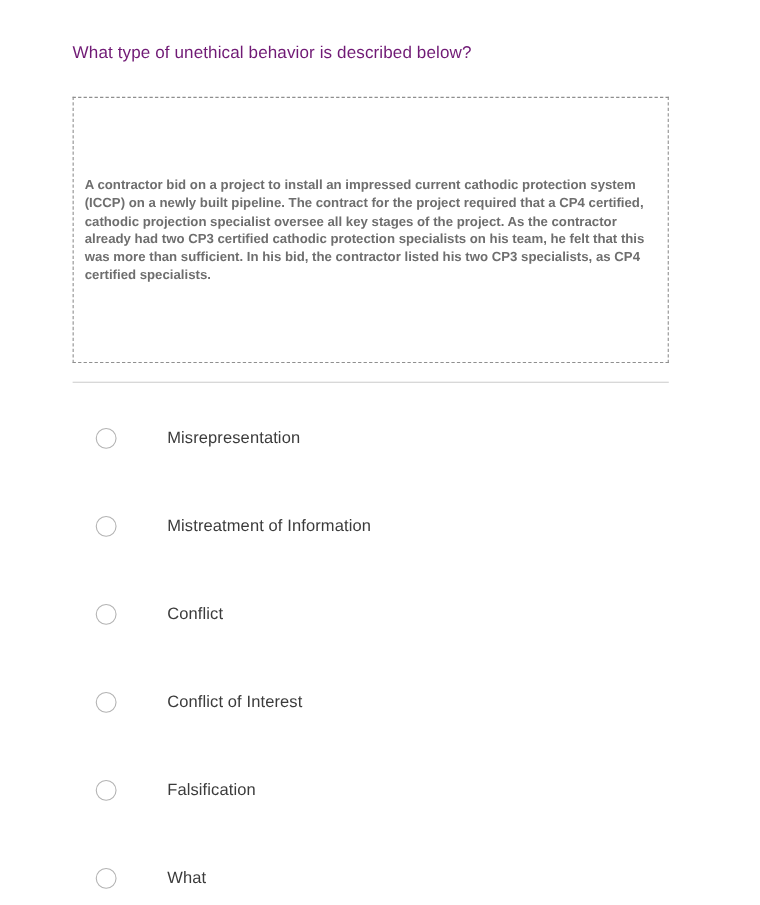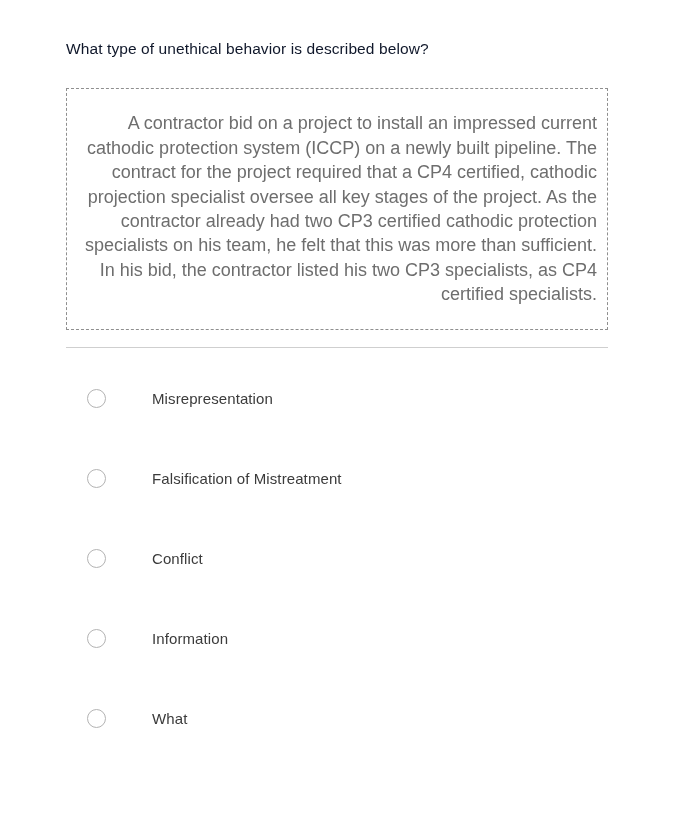--- a/index.html
+++ b/index.html
@@ -13,41 +13,42 @@
     .page {
       width: 691px;
       height: 823px;
       padding: 40px 0 0 66px;
     }
     .content {
       width: 542px;
     }
     .question-title {
       font-size: 15.5px;
-      color: #0f172a;
+      color: #701a75;
       font-weight: 400;
       letter-spacing: 0.1px;
     }
     .scenario-box {
       margin-top: 30px;
       width: 542px;
       height: 242px;
       border: 1px dashed #8f8f8f;
       background: #ffffff;
       display: flex;
       align-items: center;
       justify-content: center;
       padding: 20px 10px;
     }
     .scenario-text {
-      font-size: 18px;
+      font-size: 12px;
       line-height: 1.36;
       color: #6e6e6e;
-      text-align: right;
+      text-align: left;
       max-width: 522px;
+      font-weight: bold;
     }
     .divider {
       margin-top: 17px;
       width: 542px;
       border: none;
       border-top: 1px solid #cfcfcf;
       height: 0;
     }
     .options {
       margin-top: 10px;
@@ -91,32 +92,36 @@
 
     <div class="options">
 
       <div class="option-row">
         <div class="radio-circle"></div>
         <div class="option-label">Misrepresentation</div>
       </div>
 
       <div class="option-row">
         <div class="radio-circle"></div>
-        <div class="option-label">Falsification of Mistreatment</div>
+        <div class="option-label">Mistreatment of Information</div>
       </div>
 
       <div class="option-row">
         <div class="radio-circle"></div>
         <div class="option-label">Conflict</div>
       </div>
 
+      <div class="option-row">
+        <div class="radio-circle"></div>
+        <div class="option-label">Conflict of Interest</div>
+      </div>
 
       <div class="option-row">
         <div class="radio-circle"></div>
-        <div class="option-label">Information</div>
+        <div class="option-label">Falsification</div>
       </div>
 
       <div class="option-row">
         <div class="radio-circle"></div>
         <div class="option-label">What</div>
       </div>
 
     </div>
   </div>
 </div>

